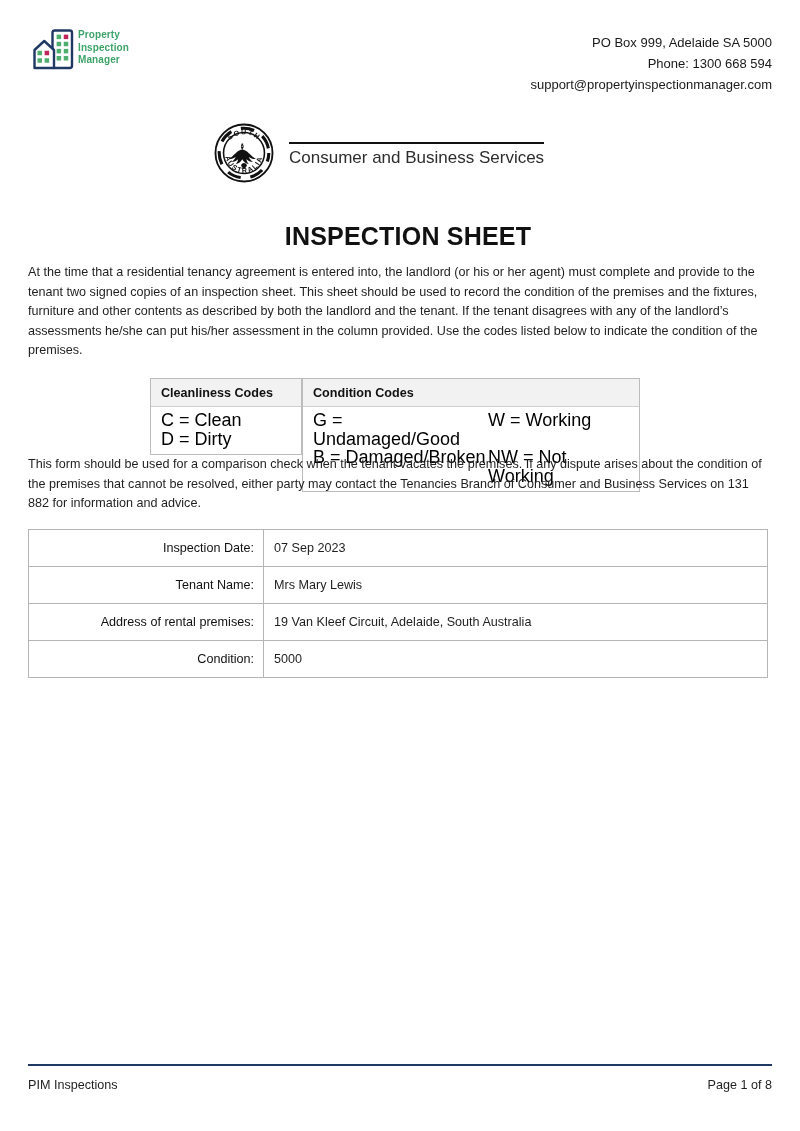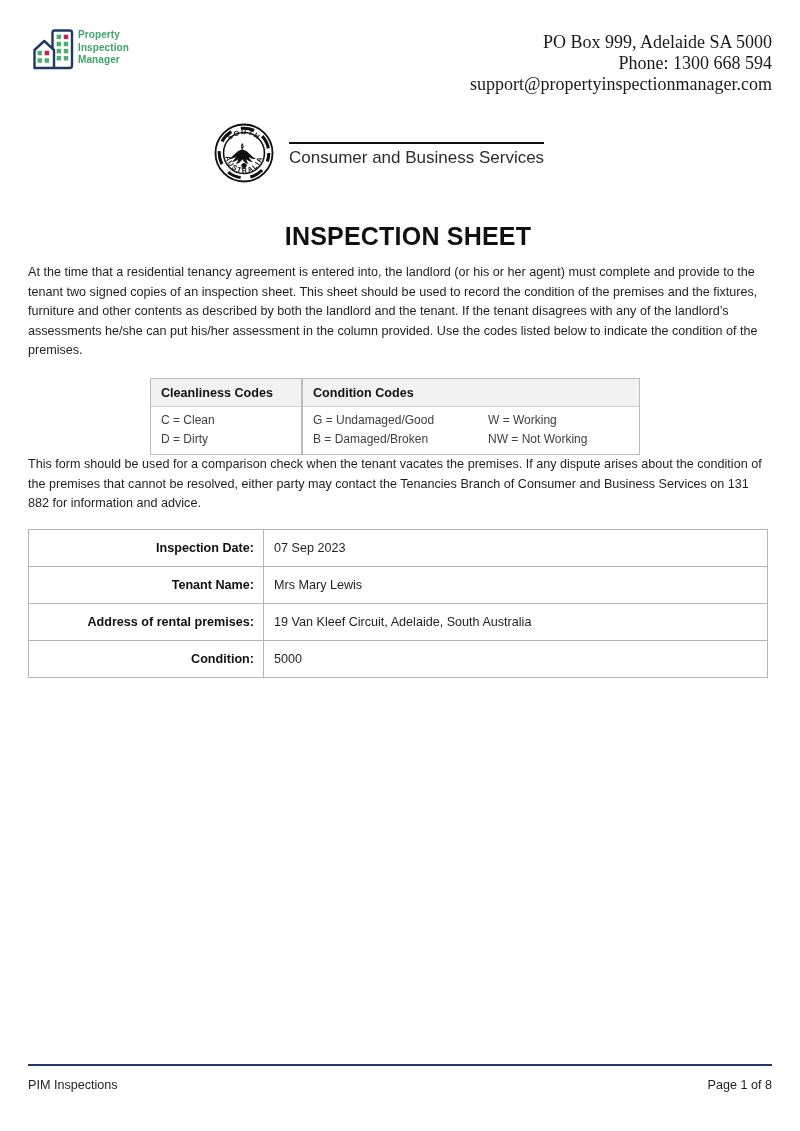--- a/index.html
+++ b/index.html
@@ -48,24 +48,23 @@
     padding-top: 3px;
     letter-spacing: 0.1px;
   }
   .brand-text span { display: block; }
 
   .contact {
     position: absolute;
     right: 0;
     top: 6px;
     text-align: right;
-    font-size: 18px;
+    font-size: 13px;
     line-height: 21px;
     color: #1a1a1a;
-    font-family: Liberation Serif, serif;
   }
   .contact div { white-space: nowrap; }
 
   
   .gov-block {
     position: absolute;
     top: 122px;
     left: 213px;
     display: flex;
     align-items: center;
@@ -141,23 +140,23 @@
     font-size: 12.6px;
     font-weight: bold;
     color: #111111;
     padding: 7px 10px 6px 10px;
   }
   .code-body {
     padding: 4px 10px 6px 10px;
   }
   .code-row {
     display: flex;
-    font-size: 12px;
+    font-size: 18px;
     line-height: 18.5px;
-    color: #404040;
+    color: #000000;
   }
   .code-row .c1 { width: 175px; flex: none; }
   .code-row .c2 { flex: 1; }
   .code-box.cleanliness .code-row .c1 { width: auto; }
 
   
   .details {
     position: absolute;
     top: 529px;
     left: 28px;
@@ -168,21 +167,21 @@
   .details td {
     border: 1px solid #b5b5b5;
     height: 34px;
     vertical-align: middle;
     font-size: 12.6px;
     color: #1f1f1f;
   }
   .details td.label {
     width: 224px;
     text-align: right;
-    font-weight: bold;
+    font-weight: normal;
     color: #111111;
     padding-right: 9px;
   }
   .details td.value {
     padding-left: 10px;
   }
 
   
   .footer {
     position: absolute;

